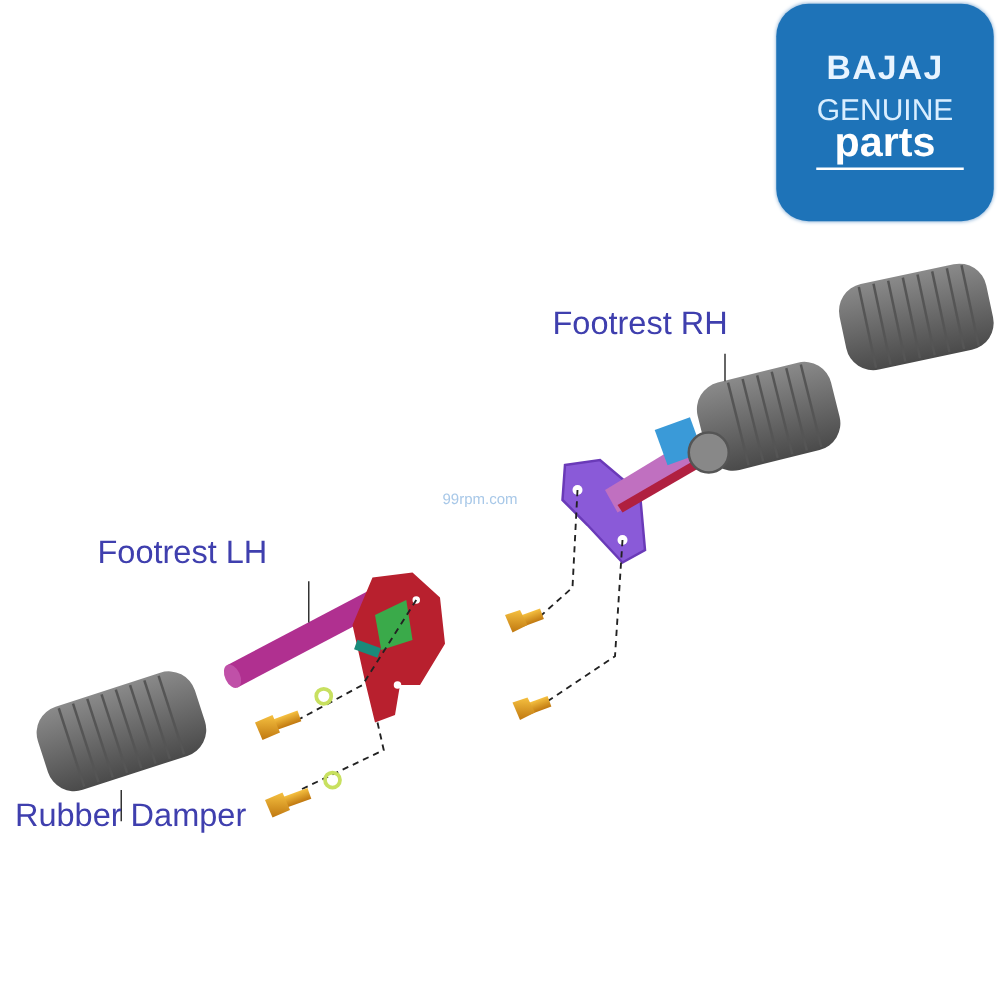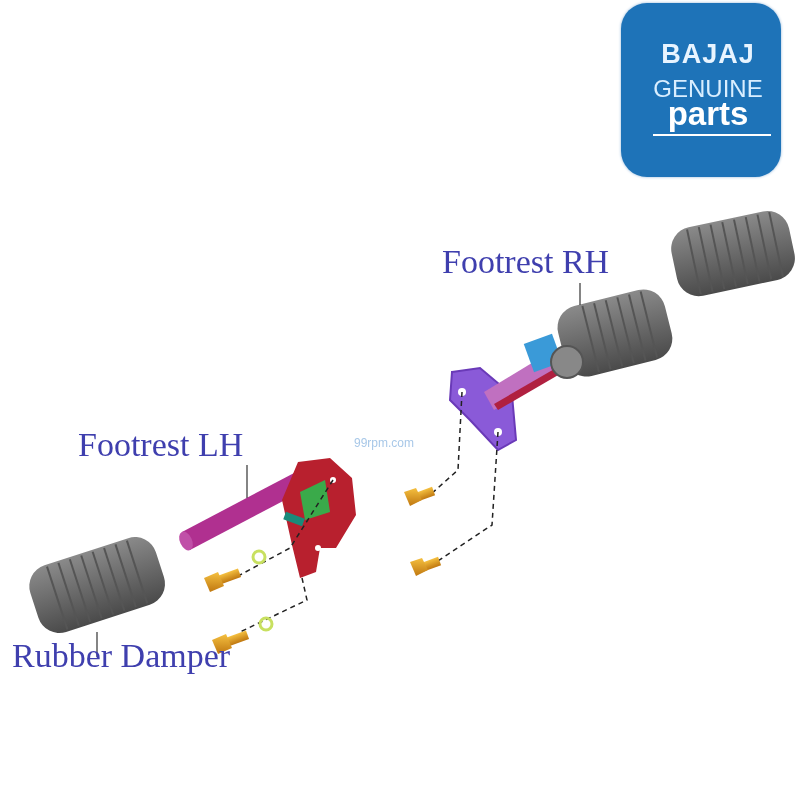--- a/index.html
+++ b/index.html
@@ -1,23 +1,23 @@
 <!DOCTYPE html>
 <html><head>
 <meta charset="utf-8">
 <style>
   html,body{margin:0;padding:0;background:#ffffff;}
   body{width:800px;height:800px;position:relative;overflow:hidden;font-family:"DejaVu Sans",sans-serif;}
   .abs{position:absolute;}
-  .logo{left:621px;top:3px;width:160px;height:174px;border-radius:26px;background:#1e73b8;box-shadow:0 0 3px #8fb4d8;}
+  .logo{left:621px;top:3px;width:174px;height:174px;border-radius:26px;background:#1e73b8;box-shadow:0 0 3px #8fb4d8;}
   .logo .brand{left:0;width:174px;top:36px;text-align:center;color:#e8f4ff;font-family:"Liberation Sans",sans-serif;font-weight:bold;font-size:27px;letter-spacing:1px;}
   .logo .genuine{left:0;width:174px;top:72px;text-align:center;color:#d9eeff;font-family:"Liberation Sans",sans-serif;font-size:24px;}
   .logo .parts{left:0;width:174px;top:92px;text-align:center;color:#ffffff;font-family:"Liberation Sans",sans-serif;font-weight:bold;font-size:33px;}
   .logo .uline{left:32px;top:131px;width:118px;height:2px;background:#ffffff;}
-  .label{color:#3f3fae;font-family:Liberation Serif, serif;font-size:34px;white-space:nowrap;line-height:1;}
+  .label{color:#3f3fae;font-family:Liberation Sans, sans-serif;font-size:26px;white-space:nowrap;line-height:1;}
   .watermark{color:#a8c8e8;font-family:"Liberation Sans",sans-serif;font-size:12px;}
   svg{position:absolute;left:0;top:0;}
 </style>
 </head>
 <body>
 
 <svg width="800" height="800" viewBox="0 0 800 800">
   <defs>
     <linearGradient id="rub" x1="0" y1="0" x2="0" y2="1">
       <stop offset="0" stop-color="#8a8a8a"></stop>
@@ -133,17 +133,17 @@
   </g>
 </svg>
 
 <div class="abs logo">
   <div class="abs brand">BAJAJ</div>
   <div class="abs parts">parts</div>
   <div class="abs genuine">GENUINE</div>
   <div class="abs uline"></div>
 </div>
 
-<div class="abs watermark" style="left:354px;top:392px;margin-top:44px;">99rpm.com</div>
+<div class="abs watermark" style="left:354px;top:392px;">99rpm.com</div>
 
 <div class="abs label" style="left:442px;top:245px;">Footrest RH</div>
 <div class="abs label" style="left:78px;top:428px;">Footrest LH</div>
 <div class="abs label" style="left:12px;top:639px;">Rubber Damper</div>
 
 </body></html>

